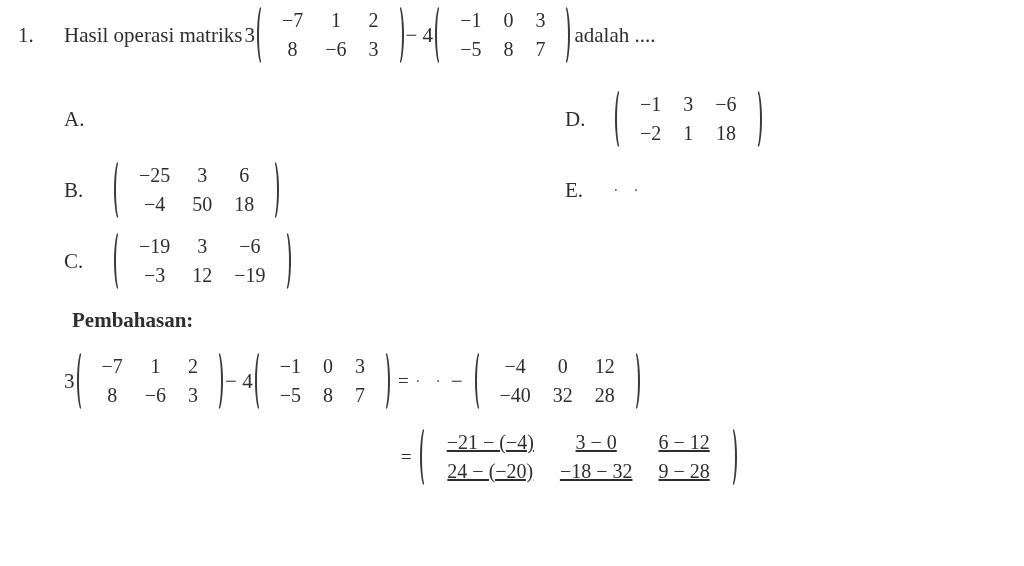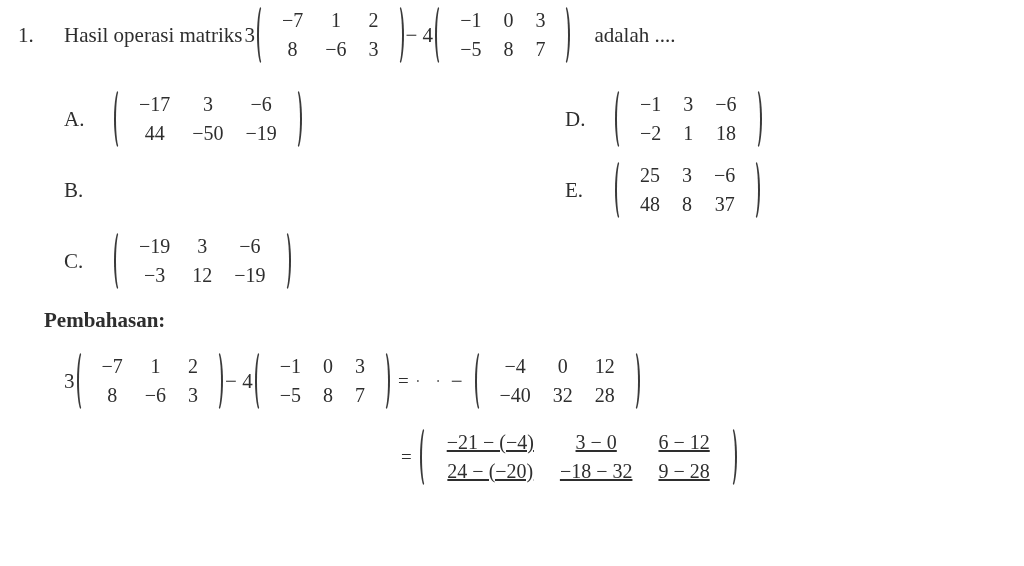--- a/index.html
+++ b/index.html
@@ -29,40 +29,40 @@
     white-space: nowrap;
   }
   .mbody.wide .mcell { padding: 1px 13px; text-decoration: underline; }
 
   
   .qrow { display: flex; align-items: center; margin-left: 18px; }
   .qnum { width: 46px; font-size: 21px; flex: 0 0 auto; }
   .qbody { display: flex; align-items: center; }
   .txt { font-size: 21px; white-space: pre; }
   .coef { font-size: 21px; margin: 0 2px; white-space: pre; }
-  .q-suffix { margin-left: 24px; }
+  .q-suffix { margin-left: 4px; }
 
   
   .options {
     display: grid;
     grid-template-columns: 501px 1fr;
     row-gap: 9px;
     margin: 22px 0 0 64px;
   }
   .opt { display: flex; align-items: center; }
   .opt .olabel { font-size: 21px; width: 50px; flex: 0 0 auto; }
   .opt.a { grid-column: 1; grid-row: 1; }
   .opt.b { grid-column: 1; grid-row: 2; }
   .opt.c { grid-column: 1; grid-row: 3; }
   .opt.d { grid-column: 2; grid-row: 1; }
   .opt.e { grid-column: 2; grid-row: 2; }
 
   
   .heading {
-    margin: 16px 0 0 44px;
+    margin: 16px 0 0 72px;
     font-size: 21px;
     font-weight: bold;
   }
   .sline { display: flex; align-items: center; margin-top: 17px; }
   .sline1 { margin-left: 62px; }
   .sline2 { margin-left: 393px; margin-top: 14px; }
   .eq { font-size: 19px; margin: 0 8px; }
   .op { font-size: 21px; margin: 0 12px; white-space: pre; }
 </style>
 </head>
@@ -109,36 +109,20 @@
         <span class="paren pr"></span>
       </span>
       <span class="txt q-suffix">adalah ....</span>
     </div>
   </div>
 
   <div class="options">
 
     <div class="opt a">
       <span class="olabel">A.</span>
-      <span class="matrix">
-        <span class="paren pl"></span>
-        <span class="mbody">
-            <span class="mrow">
-              <span class="mcell">−17</span>
-              <span class="mcell">3</span>
-              <span class="mcell">−6</span>
-            </span>
-            <span class="mrow">
-              <span class="mcell">44</span>
-              <span class="mcell">−50</span>
-              <span class="mcell">−19</span>
-            </span>
-          </span>
-        <span class="paren pr"></span>
-      </span>
     </div>
 
     <div class="opt d">
       <span class="olabel">D.</span>
       <span class="matrix">
         <span class="paren pl"></span>
         <span class="mbody">
             <span class="mrow">
               <span class="mcell">−1</span>
               <span class="mcell">3</span>
@@ -149,38 +133,42 @@
               <span class="mcell">1</span>
               <span class="mcell">18</span>
             </span>
           </span>
         <span class="paren pr"></span>
       </span>
     </div>
 
     <div class="opt b">
       <span class="olabel">B.</span>
+      <span class="matrix">
+        <span class="paren pl"></span>
+        <span class="mbody">
+            <span class="mrow">
+              <span class="mcell">−25</span>
+              <span class="mcell">3</span>
+              <span class="mcell">6</span>
+            </span>
+            <span class="mrow">
+              <span class="mcell">−4</span>
+              <span class="mcell">50</span>
+              <span class="mcell">18</span>
+            </span>
+          </span>
+        <span class="paren pr"></span>
+      </span>
     </div>
 
     <div class="opt e">
       <span class="olabel">E.</span>
       <span class="matrix">
         <span class="paren pl"></span>
-        <span class="mbody">
-            <span class="mrow">
-              <span class="mcell">25</span>
-              <span class="mcell">3</span>
-              <span class="mcell">−6</span>
-            </span>
-            <span class="mrow">
-              <span class="mcell">48</span>
-              <span class="mcell">8</span>
-              <span class="mcell">37</span>
-            </span>
-          </span>
         <span class="paren pr"></span>
       </span>
     </div>
 
     <div class="opt c">
       <span class="olabel">C.</span>
       <span class="matrix">
         <span class="paren pl"></span>
         <span class="mbody">
             <span class="mrow">

